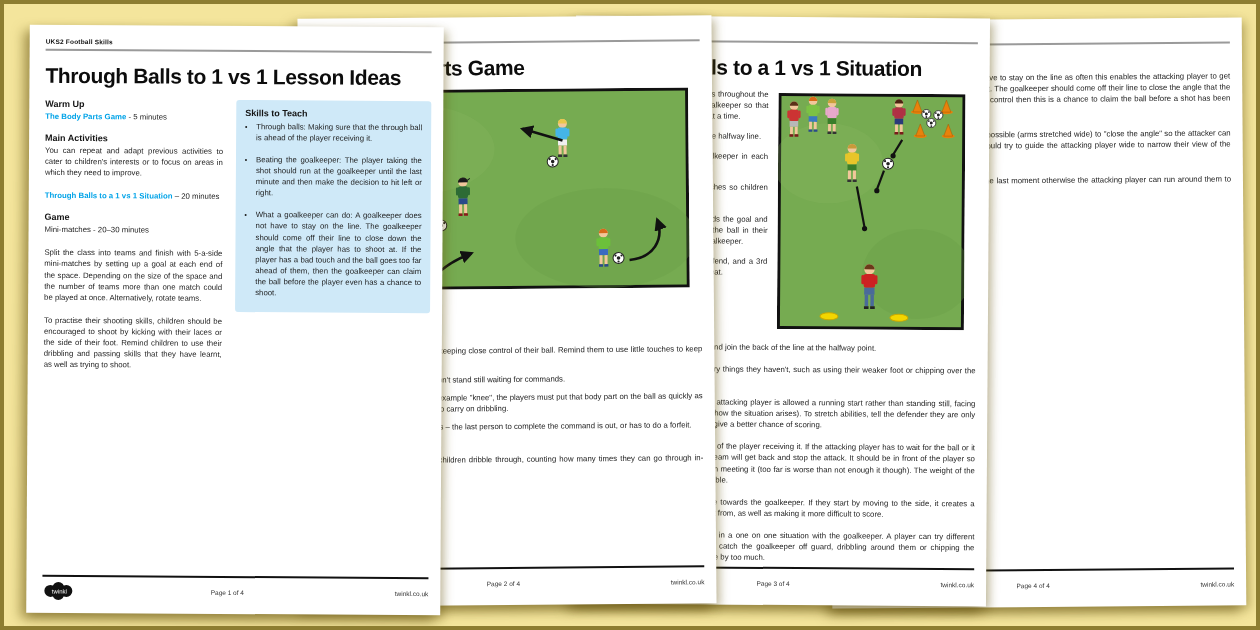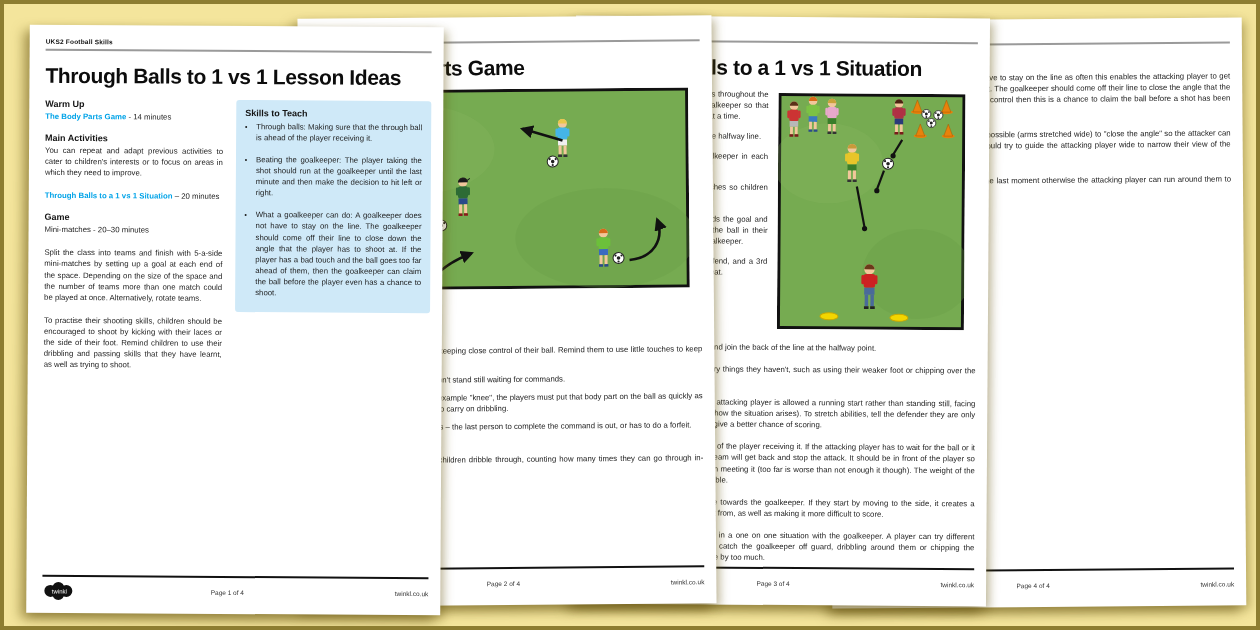--- a/index.html
+++ b/index.html
@@ -379,21 +379,21 @@
   </div>
 </div>
 
 <div class="page" id="page-1">
   <div class="doc-label">UKS2 Football Skills</div>
   <hr class="head-rule">
   <div class="page-title">Through Balls to 1 vs 1 Lesson Ideas</div>
   <div class="cols">
     <div class="col-left">
       <div class="sec-h first">Warm Up</div>
-      <p class="body-t"><span class="link">The Body Parts Game</span><span> - 14 minutes</span></p>
+      <p class="body-t"><span class="link">The Body Parts Game</span><span> - 5 minutes</span></p>
       <div class="sec-h">Main Activities</div>
       <p class="body-t">You can repeat and adapt previous activities to cater to children's interests or to focus on areas in which they need to improve.</p>
       <p class="body-t" style="margin-top:12px;"><span class="link">Through Balls to a 1 vs 1 Situation</span><span> – 20 minutes</span></p>
       <div class="sec-h">Game</div>
       <p class="body-t">Mini-matches - 20–30 minutes</p>
       <p class="body-t" style="margin-top:12px;">Split the class into teams and finish with 5-a-side mini-matches by setting up a goal at each end of the space. Depending on the size of the space and the number of teams more than one match could be played at once. Alternatively, rotate teams.</p>
       <p class="body-t" style="margin-top:12px;">To practise their shooting skills, children should be encouraged to shoot by kicking with their laces or the side of their foot. Remind children to use their dribbling and passing skills that they have learnt, as well as trying to shoot.</p>
     </div>
     <div class="skills-box">
       <div class="sec-h">Skills to Teach</div>

